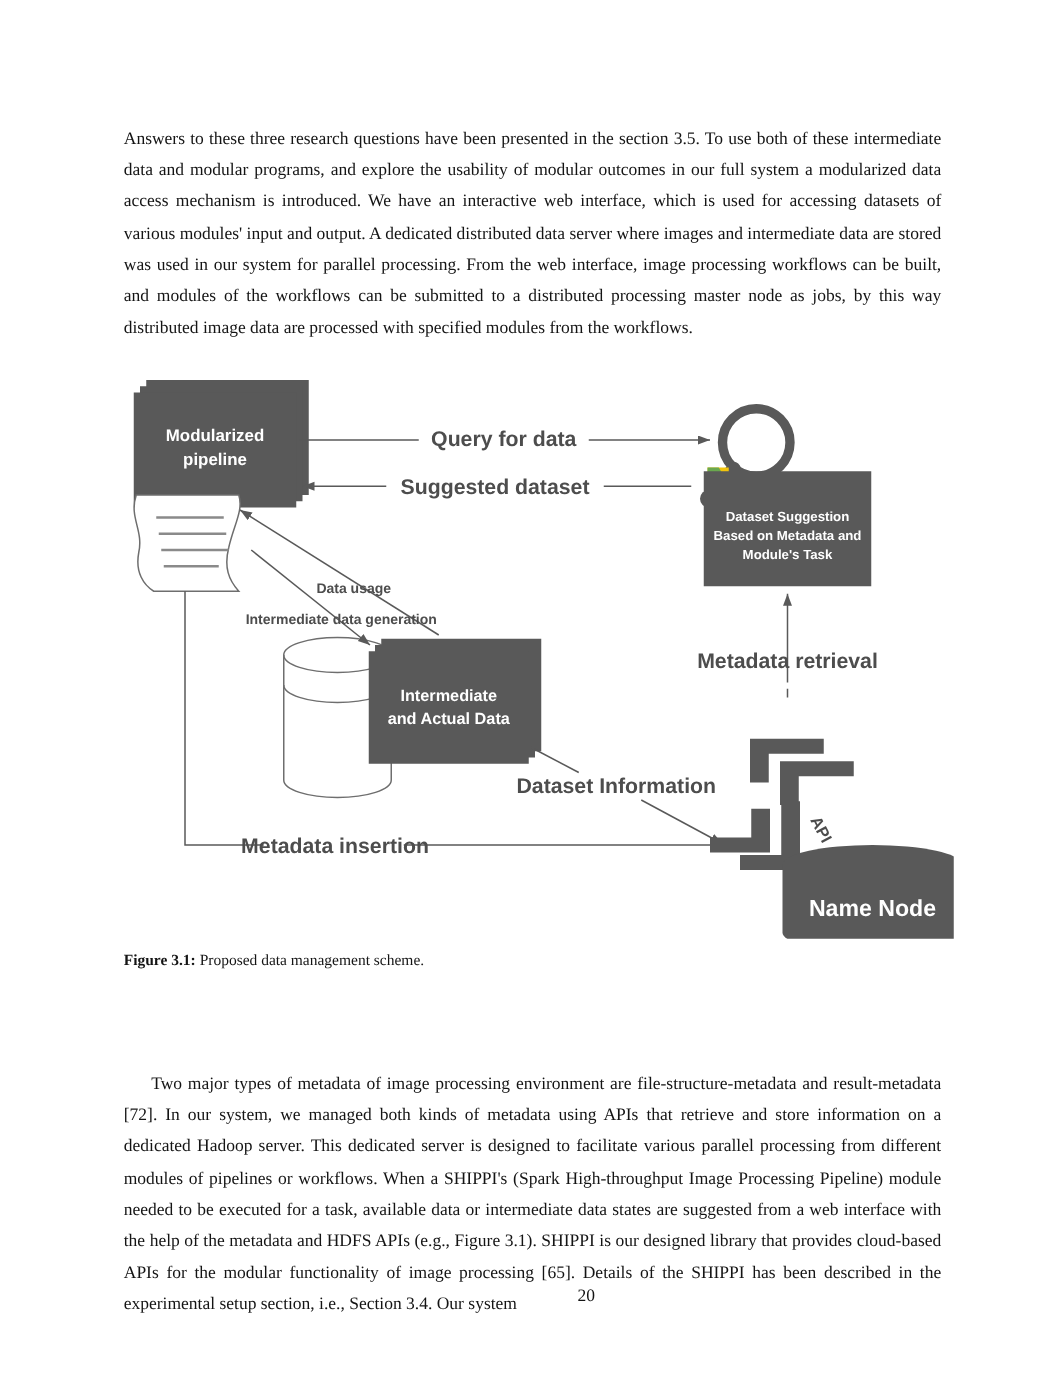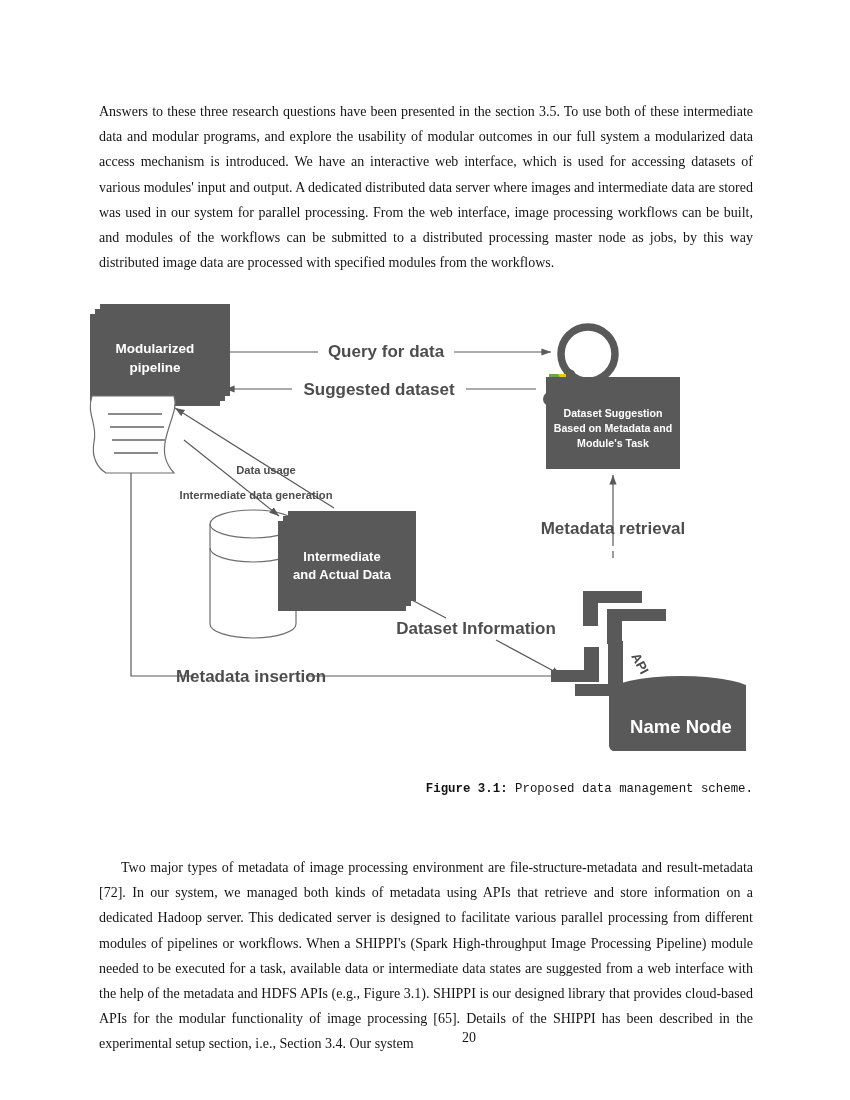--- a/index.html
+++ b/index.html
@@ -37,44 +37,43 @@
   }
   #par-top { top: 99px; }
   #par-bottom { top: 811px; margin-top: 44px; }
   .indent { display: inline-block; width: 22px; }
 
   .figure-caption {
     position: absolute;
     left: 99px;
     width: 654px;
     top: 761px;
-    text-align: right;
-    font-family: Liberation Mono, monospace;
+    text-align: left;
+    font-family: Liberation Serif, serif;
     font-size: 12.4px;
     color: #141414;
-    margin-top: 21px;
   }
   .figure-caption b { font-weight: bold; }
 
   .page-number {
     position: absolute;
     left: 0;
     width: 850px;
     top: 1030px;
     text-align: center;
     font-family: "Liberation Serif", serif;
     font-size: 14px;
     color: #141414;
     padding-left: 44px;
   }
 
   
   .figure-wrap {
     position: absolute;
-    left: 86px;
+    left: 103px;
     top: 296px;
     width: 660px;
     height: 455px;
   }
   .figure-wrap svg { display: block; }
 
   .dlabel {
     font-family: "Liberation Sans", sans-serif;
     font-weight: bold;
     fill: #4d4d4d;

